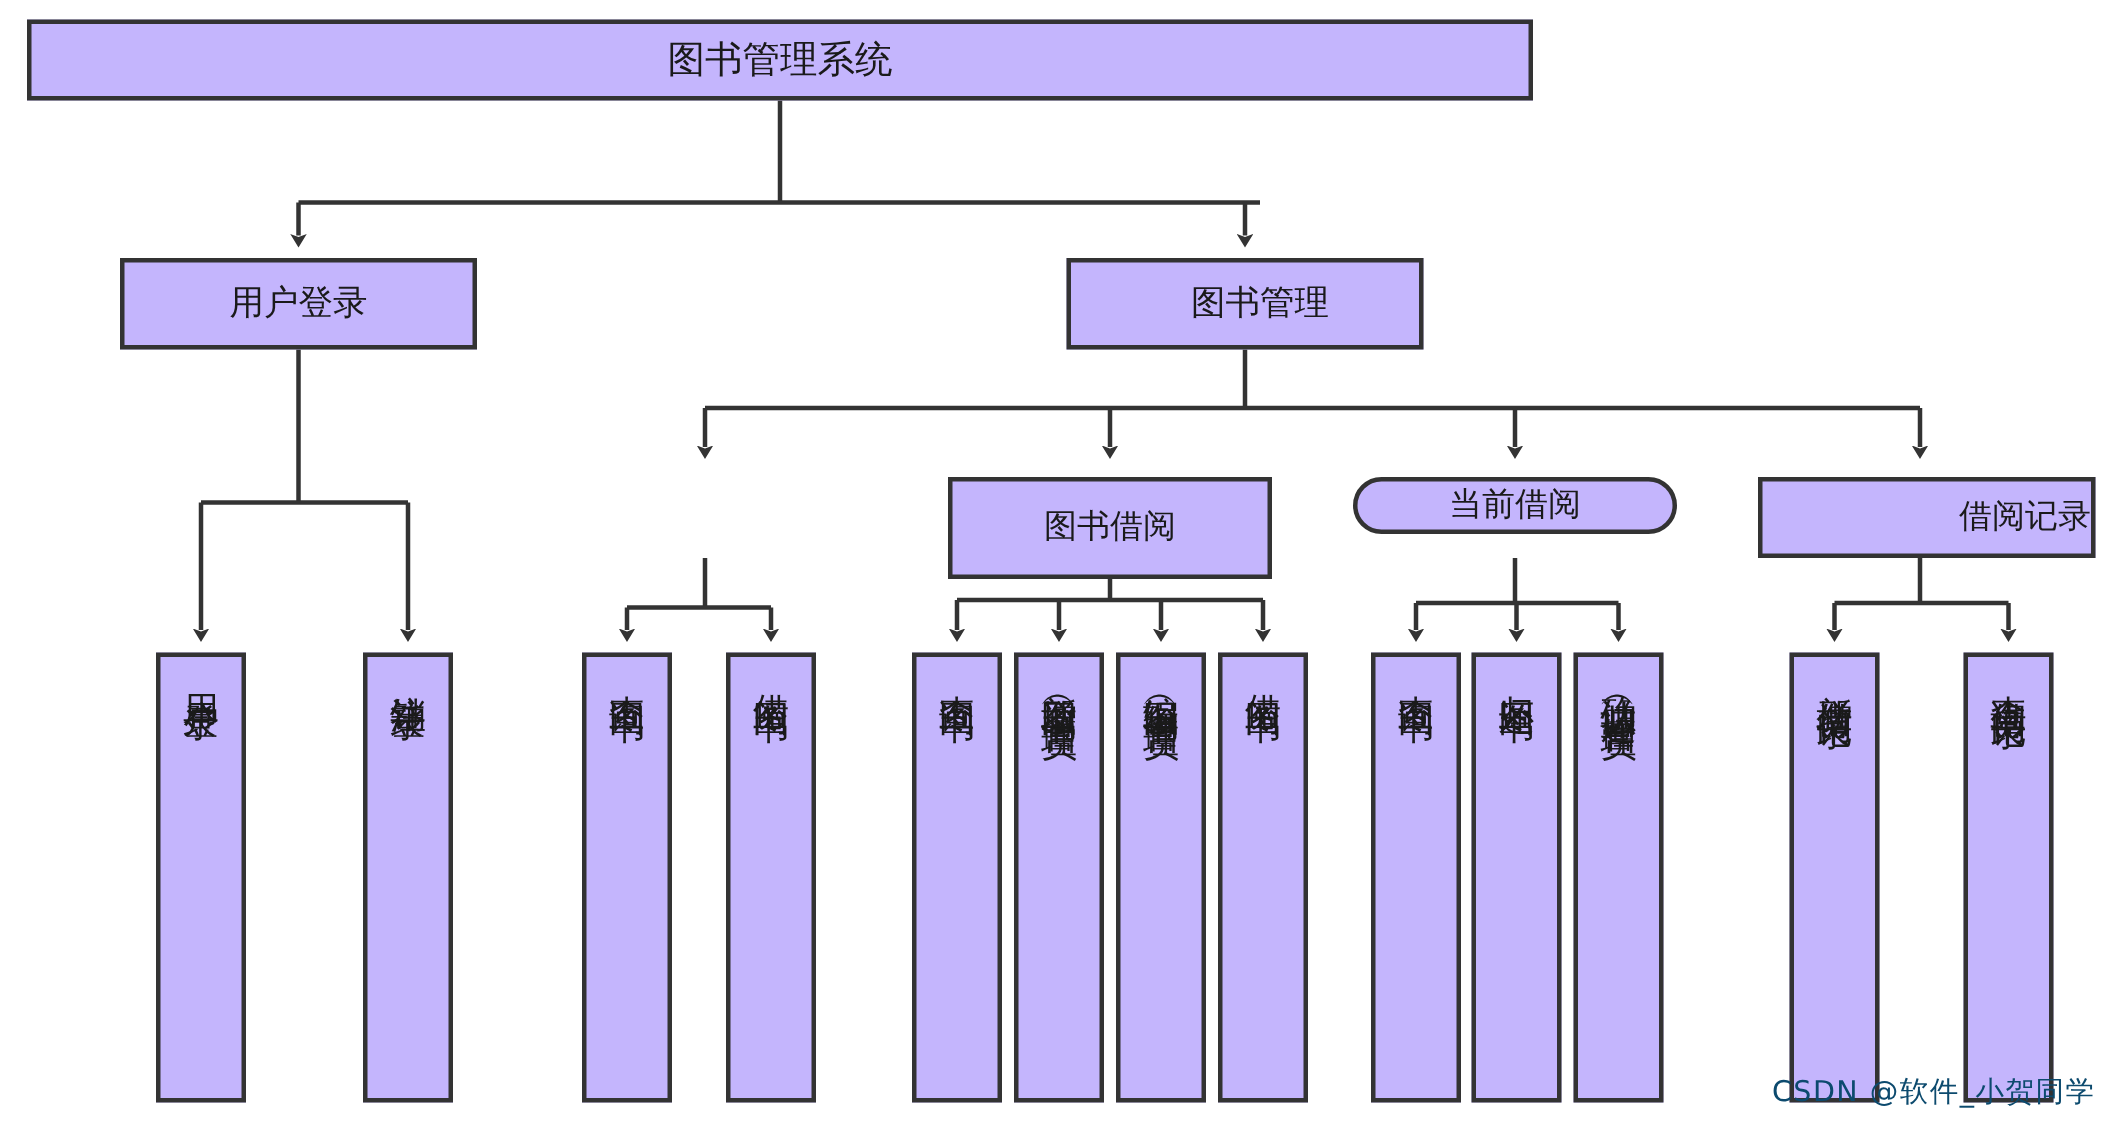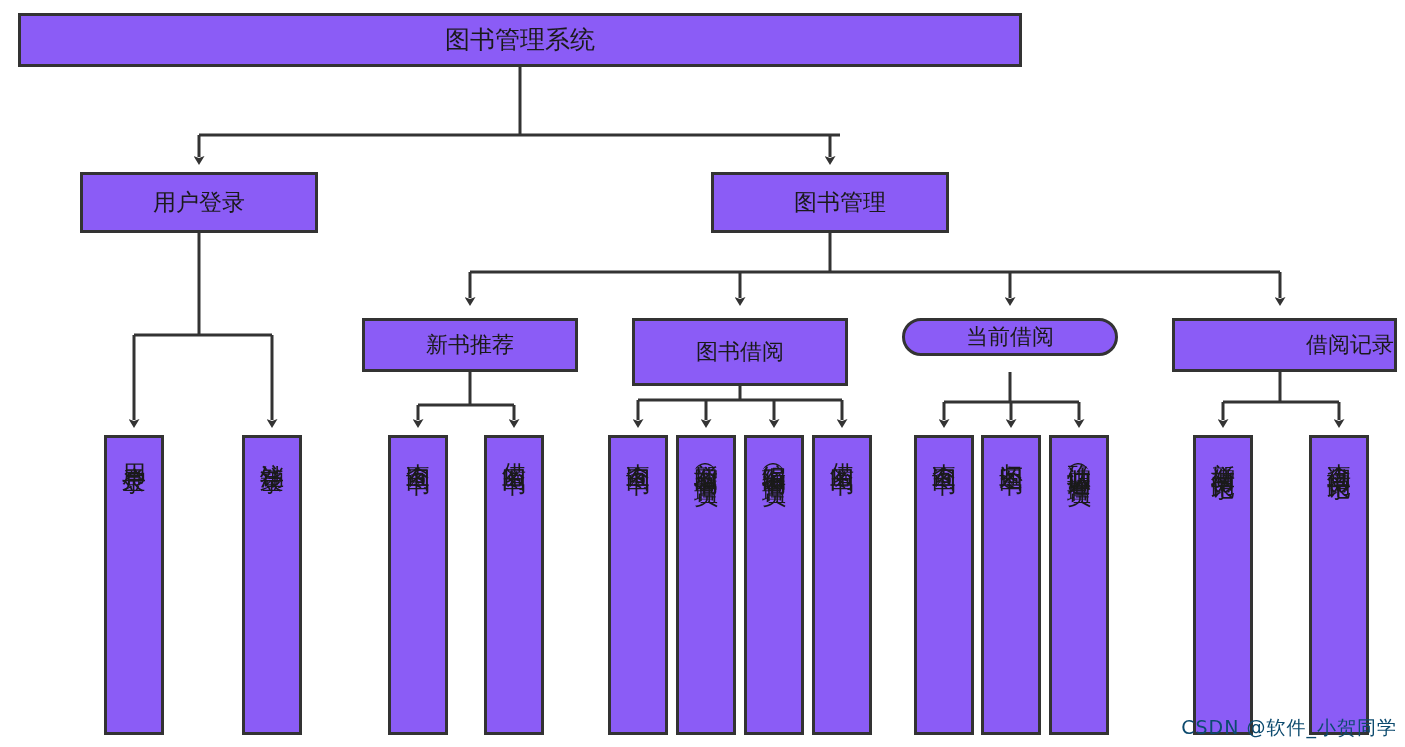--- a/index.html
+++ b/index.html
@@ -20,21 +20,21 @@
     left: 0;
     top: 0;
     width: 1405px;
     height: 747px;
     pointer-events: none;
   }
   .node {
     position: absolute;
     box-sizing: border-box;
     border: 3px solid #333333;
-    background: #8b5cf6;
+    background: #c4b5fd;
     display: flex;
     align-items: center;
     justify-content: center;
     color: #1a1a1a;
   }
   .node .lbl {
     display: block;
     text-align: center;
     line-height: 1.18;
     color: #1a1a1a;
@@ -124,23 +124,20 @@
     <span class="lbl">图书管理系统</span>
   </div>
 
   <div class="node node-l1" style="left:80px; top:172px; width:238px; height:61px;">
     <span class="lbl">用户登录</span>
   </div>
   <div class="node node-l1" style="left:711px; top:172px; width:238px; height:61px;padding-left:20px;">
     <span class="lbl">图书管理</span>
   </div>
 
-  <div class="node node-l2" style="left:362px; top:318px; width:216px; height:54px;">
-    <span class="lbl">新书推荐</span>
-  </div>
   <div class="node node-l2" style="left:632px; top:318px; width:216px; height:68px;">
     <span class="lbl">图书借阅</span>
   </div>
   <div class="node node-l2" style="left:902px; top:318px; width:216px; height:38px;border-radius:22px;">
     <span class="lbl">当前借阅</span>
   </div>
   <div class="node node-l2" style="left:1172px; top:318px; width:225px; height:54px;justify-content:flex-end;">
     <span class="lbl">借阅记录</span>
   </div>
 

